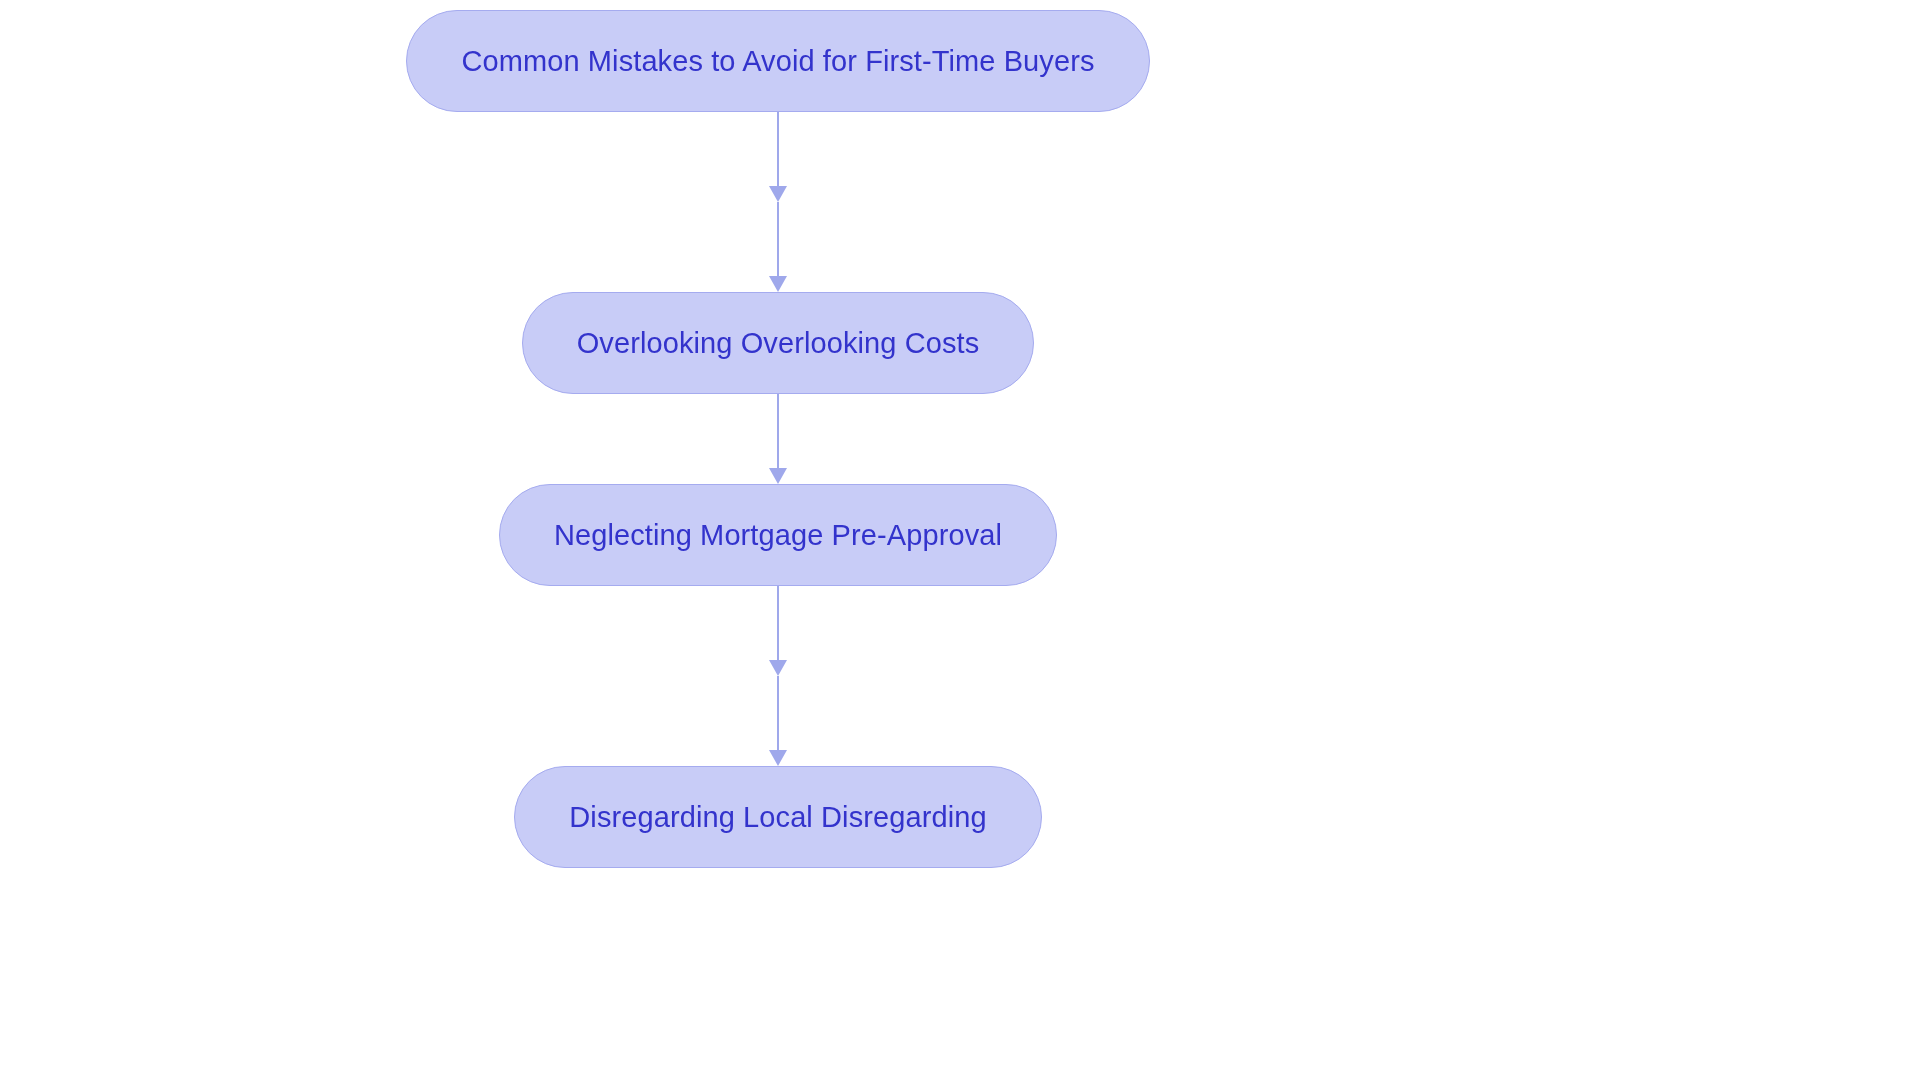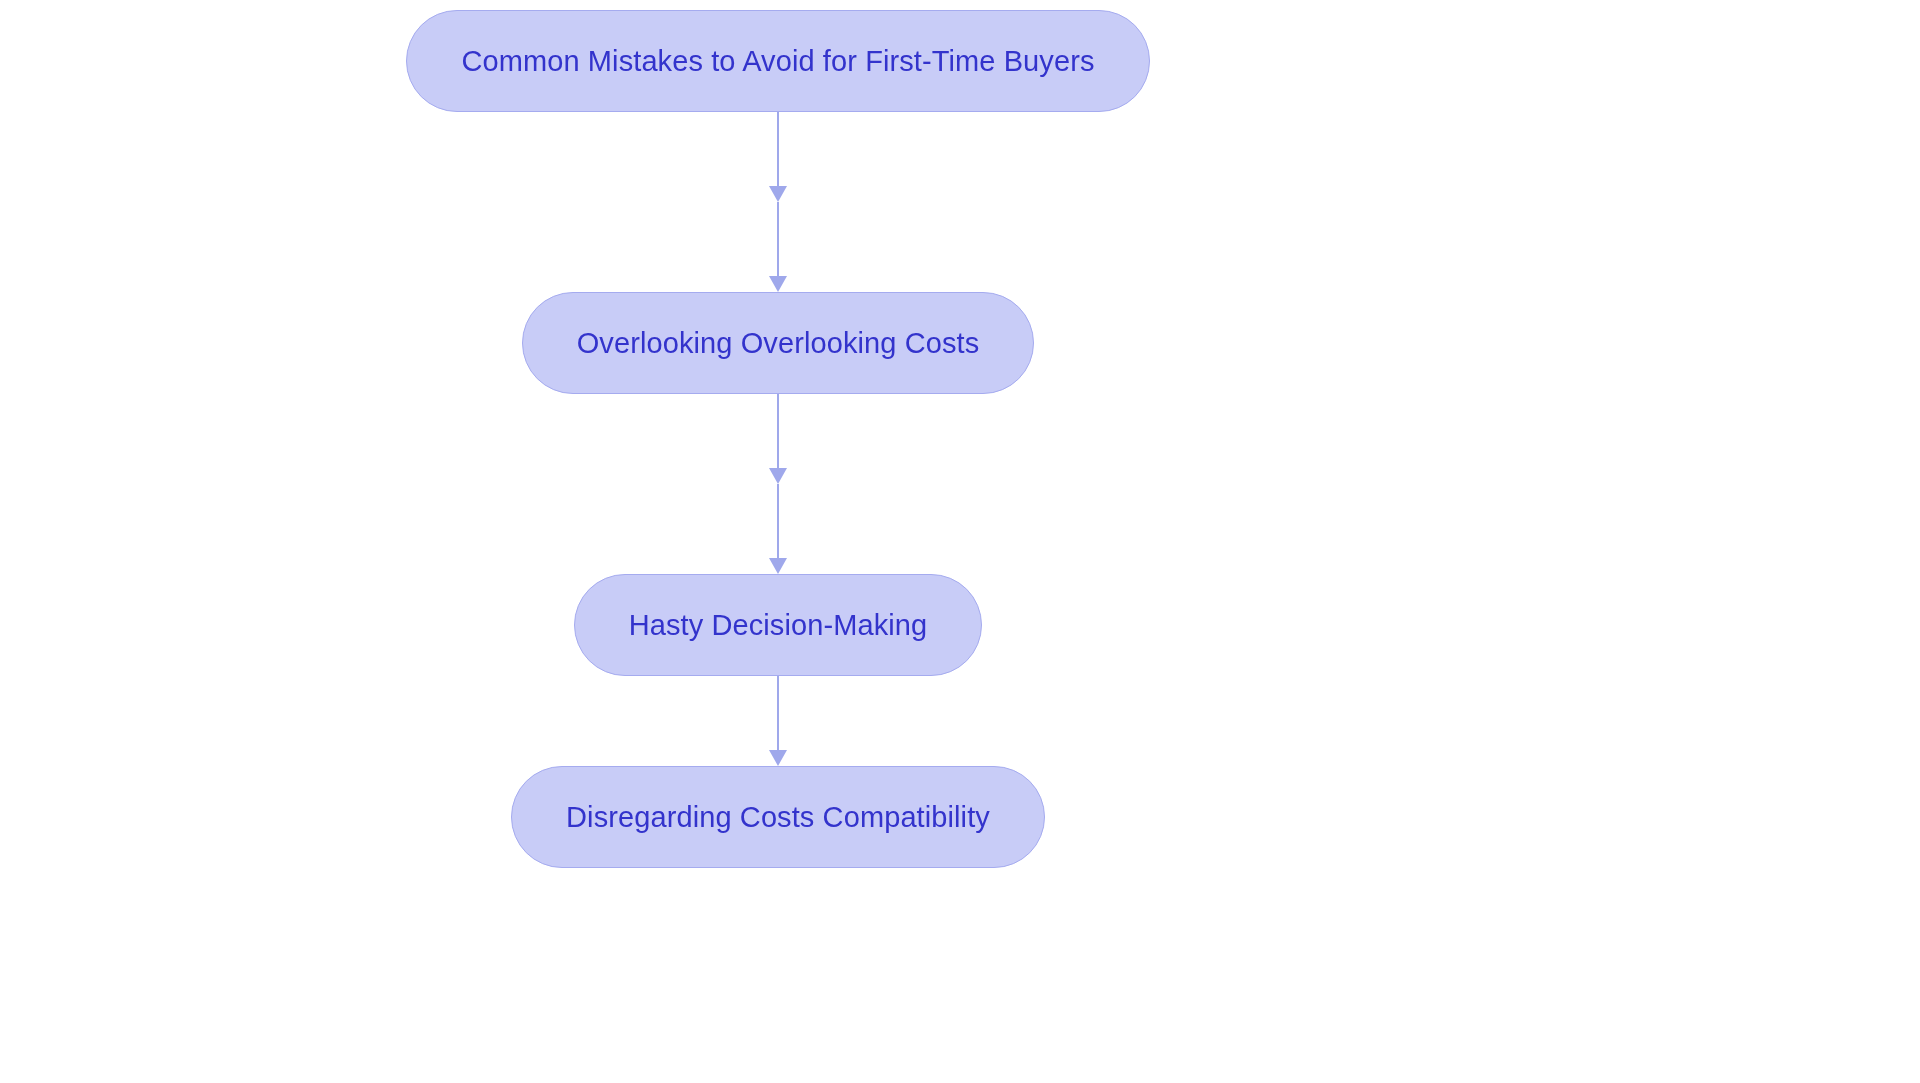--- a/index.html
+++ b/index.html
@@ -107,33 +107,33 @@
 
     <div class="node">
       <span class="node-label">Overlooking Overlooking Costs</span>
     </div>
 
     <div class="connector">
       <div class="stem"></div>
       <div class="head"></div>
     </div>
 
+    <div class="node">
+      <span class="node-label">Neglecting Mortgage Pre-Approval</span>
+    </div>
+
+    <div class="connector">
+      <div class="stem"></div>
+      <div class="head"></div>
+    </div>
+
 
     <div class="connector">
       <div class="stem"></div>
       <div class="head"></div>
     </div>
 
     <div class="node">
-      <span class="node-label">Hasty Decision-Making</span>
-    </div>
-
-    <div class="connector">
-      <div class="stem"></div>
-      <div class="head"></div>
-    </div>
-
-    <div class="node">
-      <span class="node-label">Disregarding Costs Compatibility</span>
+      <span class="node-label">Disregarding Local Disregarding</span>
     </div>
 
   </div>
 </div>
 
 </body></html>

